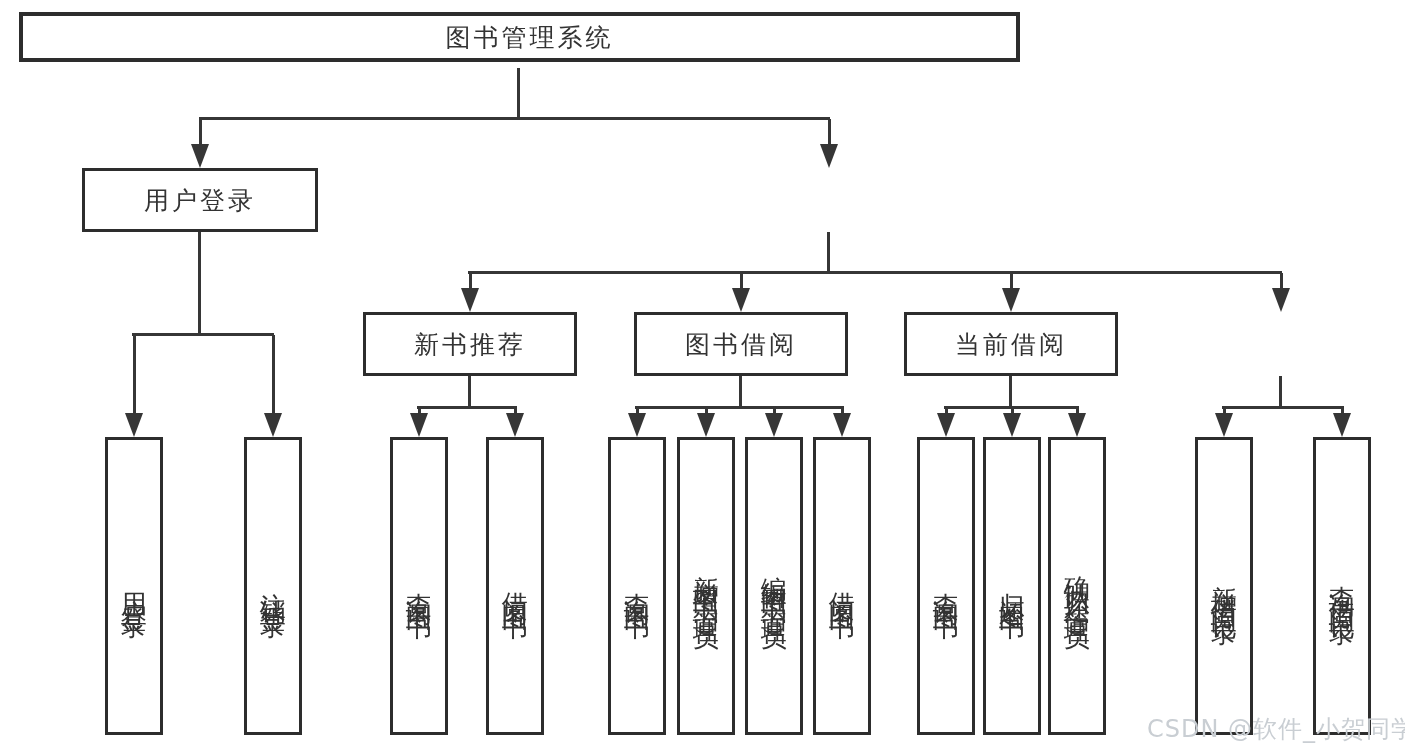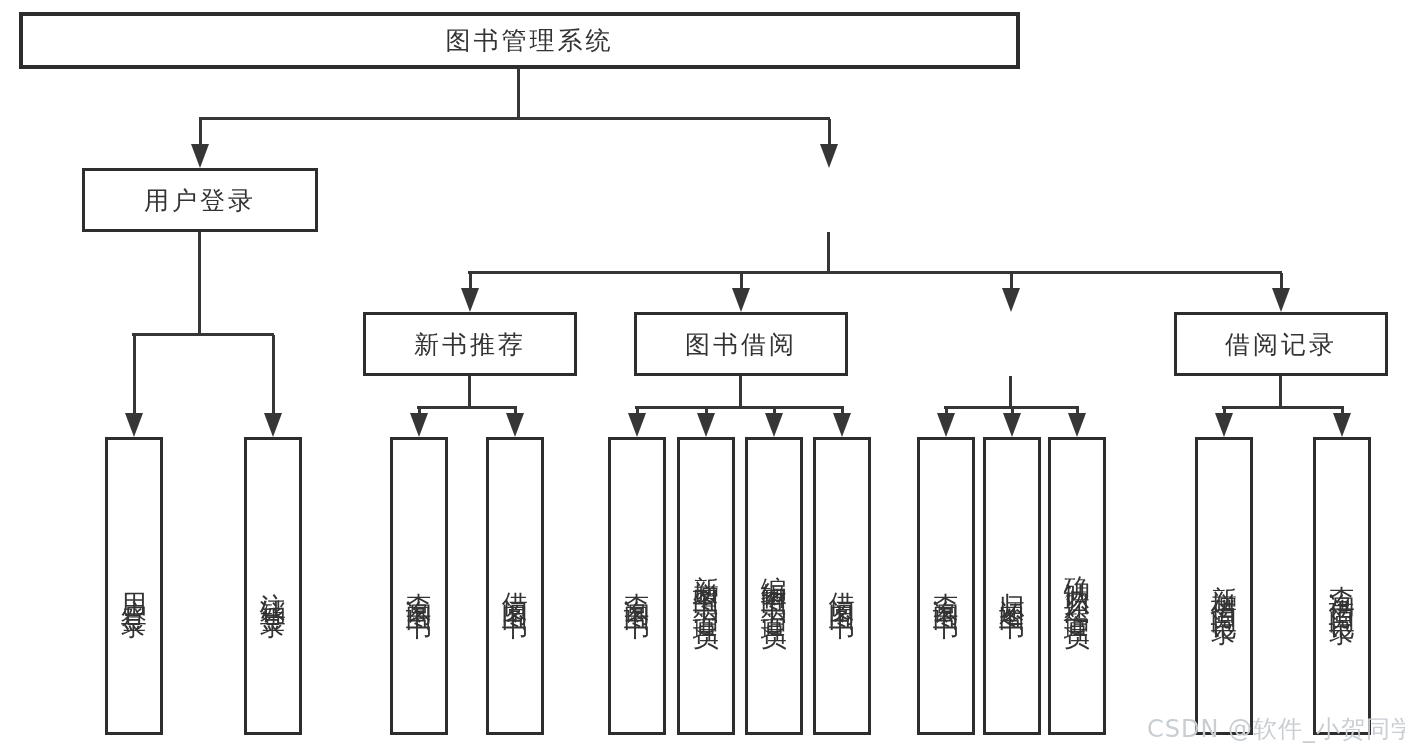--- a/index.html
+++ b/index.html
@@ -60,21 +60,21 @@
     letter-spacing:1px;
     z-index:6;
     white-space:nowrap;
   }
 </style>
 </head>
 <body>
 
 <div id="canvas">
 
-  <div class="node root" style="left:19px;top:12px;width:1001px;height:57px;padding-left:20px;">
+  <div class="node root" style="left:19px;top:12px;width:1001px;height:50px;padding-left:20px;">
     <span class="lbl">图书管理系统</span>
   </div>
 
   <div class="vline" style="left:517px;top:68px;height:51px;"></div>
   <div class="hline" style="left:199px;top:117px;width:631px;"></div>
   <div class="arrow" style="left:191px;top:119px;height:49px;"></div>
   <div class="arrow" style="left:820px;top:119px;height:49px;"></div>
 
   <div class="node" style="left:82px;top:168px;width:236px;height:64px;">
     <span class="lbl">用户登录</span>
@@ -91,22 +91,22 @@
   <div class="arrow" style="left:732px;top:273px;height:39px;"></div>
   <div class="arrow" style="left:1002px;top:273px;height:39px;"></div>
   <div class="arrow" style="left:1272px;top:273px;height:39px;"></div>
 
   <div class="node" style="left:363px;top:312px;width:214px;height:64px;">
     <span class="lbl">新书推荐</span>
   </div>
   <div class="node" style="left:634px;top:312px;width:214px;height:64px;justify-content:center;">
     <span class="lbl">图书借阅</span>
   </div>
-  <div class="node" style="left:1174px;top:312px;width:214px;height:64px;">
-    <span class="lbl">借阅记录</span>
+  <div class="node" style="left:904px;top:312px;width:214px;height:64px;">
+    <span class="lbl">当前借阅</span>
   </div>
 
   <div class="vline" style="left:468px;top:376px;height:33px;"></div>
   <div class="hline" style="left:417px;top:406px;width:100px;"></div>
   <div class="arrow" style="left:410px;top:408px;height:29px;"></div>
   <div class="arrow" style="left:506px;top:408px;height:29px;"></div>
 
   <div class="vline" style="left:739px;top:376px;height:33px;"></div>
   <div class="hline" style="left:635px;top:406px;width:209px;"></div>
   <div class="arrow" style="left:628px;top:408px;height:29px;"></div>

